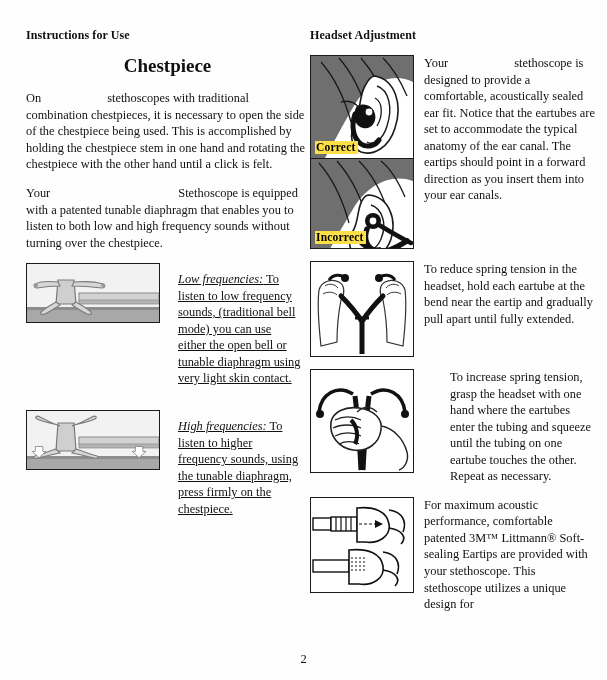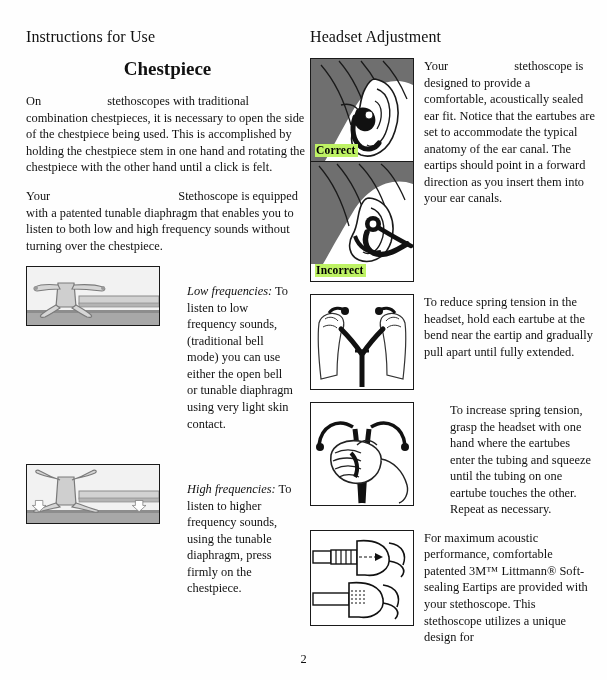--- a/index.html
+++ b/index.html
@@ -21,22 +21,22 @@
     background: #fefefe;
   }
   .col {
     position: absolute;
     top: 28px;
   }
   .col-left { left: 26px; width: 283px; }
   .col-right { left: 310px; width: 285px; }
 
   h1.section-title {
-    font-size: 16px;
-    font-weight: normal;
+    font-size: 12px;
+    font-weight: bold;
     margin: 0 0 12px 0;
     letter-spacing: 0.1px;
   }
   h2.sub-title {
     font-size: 19px;
     font-weight: bold;
     margin: 0 0 14px 0;
     line-height: 1.12;
     text-align: center;
   }
@@ -69,22 +69,23 @@
   .figrow {
     display: flex;
     align-items: flex-start;
     gap: 11px;
     margin-bottom: 10px;
   }
   .figrow .fig { flex: 0 0 auto; }
   .figrow .cap {
     font-size: 12.4px;
     line-height: 1.335;
-    margin: 16px;
+    margin: 7px;
     padding-top: 1px;
+    text-decoration: underline;
   }
   .cap em { font-style: italic; }
 
   
   .rfig-block {
     display: flex;
     align-items: flex-start;
     gap: 10px;
     margin-bottom: 9px;
   }
@@ -93,21 +94,21 @@
     line-height: 1.335;
     margin: 0;
     flex: 1 1 auto;
   }
   .stack-label {
     position: absolute;
     left: 4px;
     font-size: 11.5px;
     font-weight: bold;
     color: #000;
-    background: #bef264;
+    background: #fde047;
     padding: 0 2px 0 1px;
     line-height: 1.15;
     letter-spacing: 0.2px;
   }
   .page-num {
     position: absolute;
     left: 0;
     right: 0;
     top: 652px;
     text-align: center;
@@ -218,21 +219,21 @@
             <path d="M66 30 C78 34 82 52 76 70 C72 84 62 90 56 86" fill="none" stroke="#1a1a1a" stroke-width="1.4"></path>
             <path d="M64 42 C72 46 72 60 66 70" fill="none" stroke="#1a1a1a" stroke-width="1.3"></path>
 
             <path d="M46 50 C54 46 62 50 64 58 C66 66 60 74 52 72 C44 70 40 60 46 50 Z" fill="#111111"></path>
             <path d="M44 58 C40 70 42 82 50 88 C56 92 64 90 68 84" fill="none" stroke="#111111" stroke-width="5" stroke-linecap="round"></path>
             <path d="M30 46 C38 44 44 46 48 52" fill="none" stroke="#1a1a1a" stroke-width="1.4"></path>
             <circle cx="58" cy="56" r="4" fill="#ffffff" stroke="#111111" stroke-width="1.2"></circle>
           </svg>
           <span class="stack-label" style="bottom:4px;">Correct</span>
         </div>
-        <div class="fig" style="width:104px;height:120px;border-top:none;">
+        <div class="fig" style="width:104px;height:90px;border-top:none;">
           <svg width="102" height="102" viewBox="0 0 102 102">
             <rect x="0" y="0" width="102" height="102" fill="#ffffff"></rect>
             <path d="M0 0 L102 0 L102 22 C80 14 56 26 42 50 C30 70 20 88 12 102 L0 102 Z" fill="#6f6f6f"></path>
             <path d="M8 4 C22 20 32 42 38 64" stroke="#1a1a1a" stroke-width="1.3" fill="none"></path>
             <path d="M26 2 C40 18 50 38 56 60" stroke="#1a1a1a" stroke-width="1.3" fill="none"></path>
             <path d="M48 2 C60 14 70 32 76 50" stroke="#1a1a1a" stroke-width="1.3" fill="none"></path>
             <path d="M70 2 C80 10 88 24 94 38" stroke="#1a1a1a" stroke-width="1.3" fill="none"></path>
 
             <path d="M58 36 C78 38 86 60 80 80 C74 98 58 102 48 98 C38 94 36 82 42 72
                      C48 62 46 48 52 40 C54 37 56 36 58 36 Z" fill="#ffffff" stroke="#1a1a1a" stroke-width="1.6"></path>

